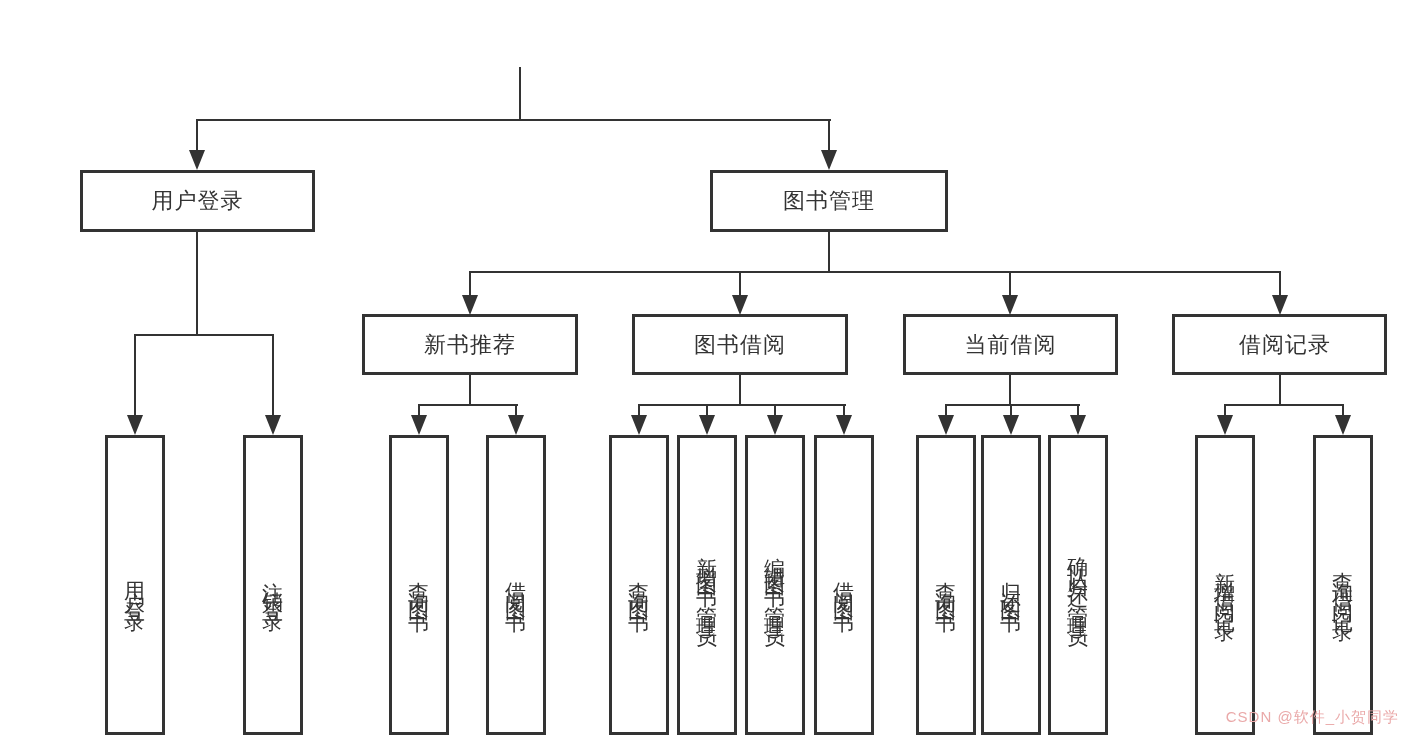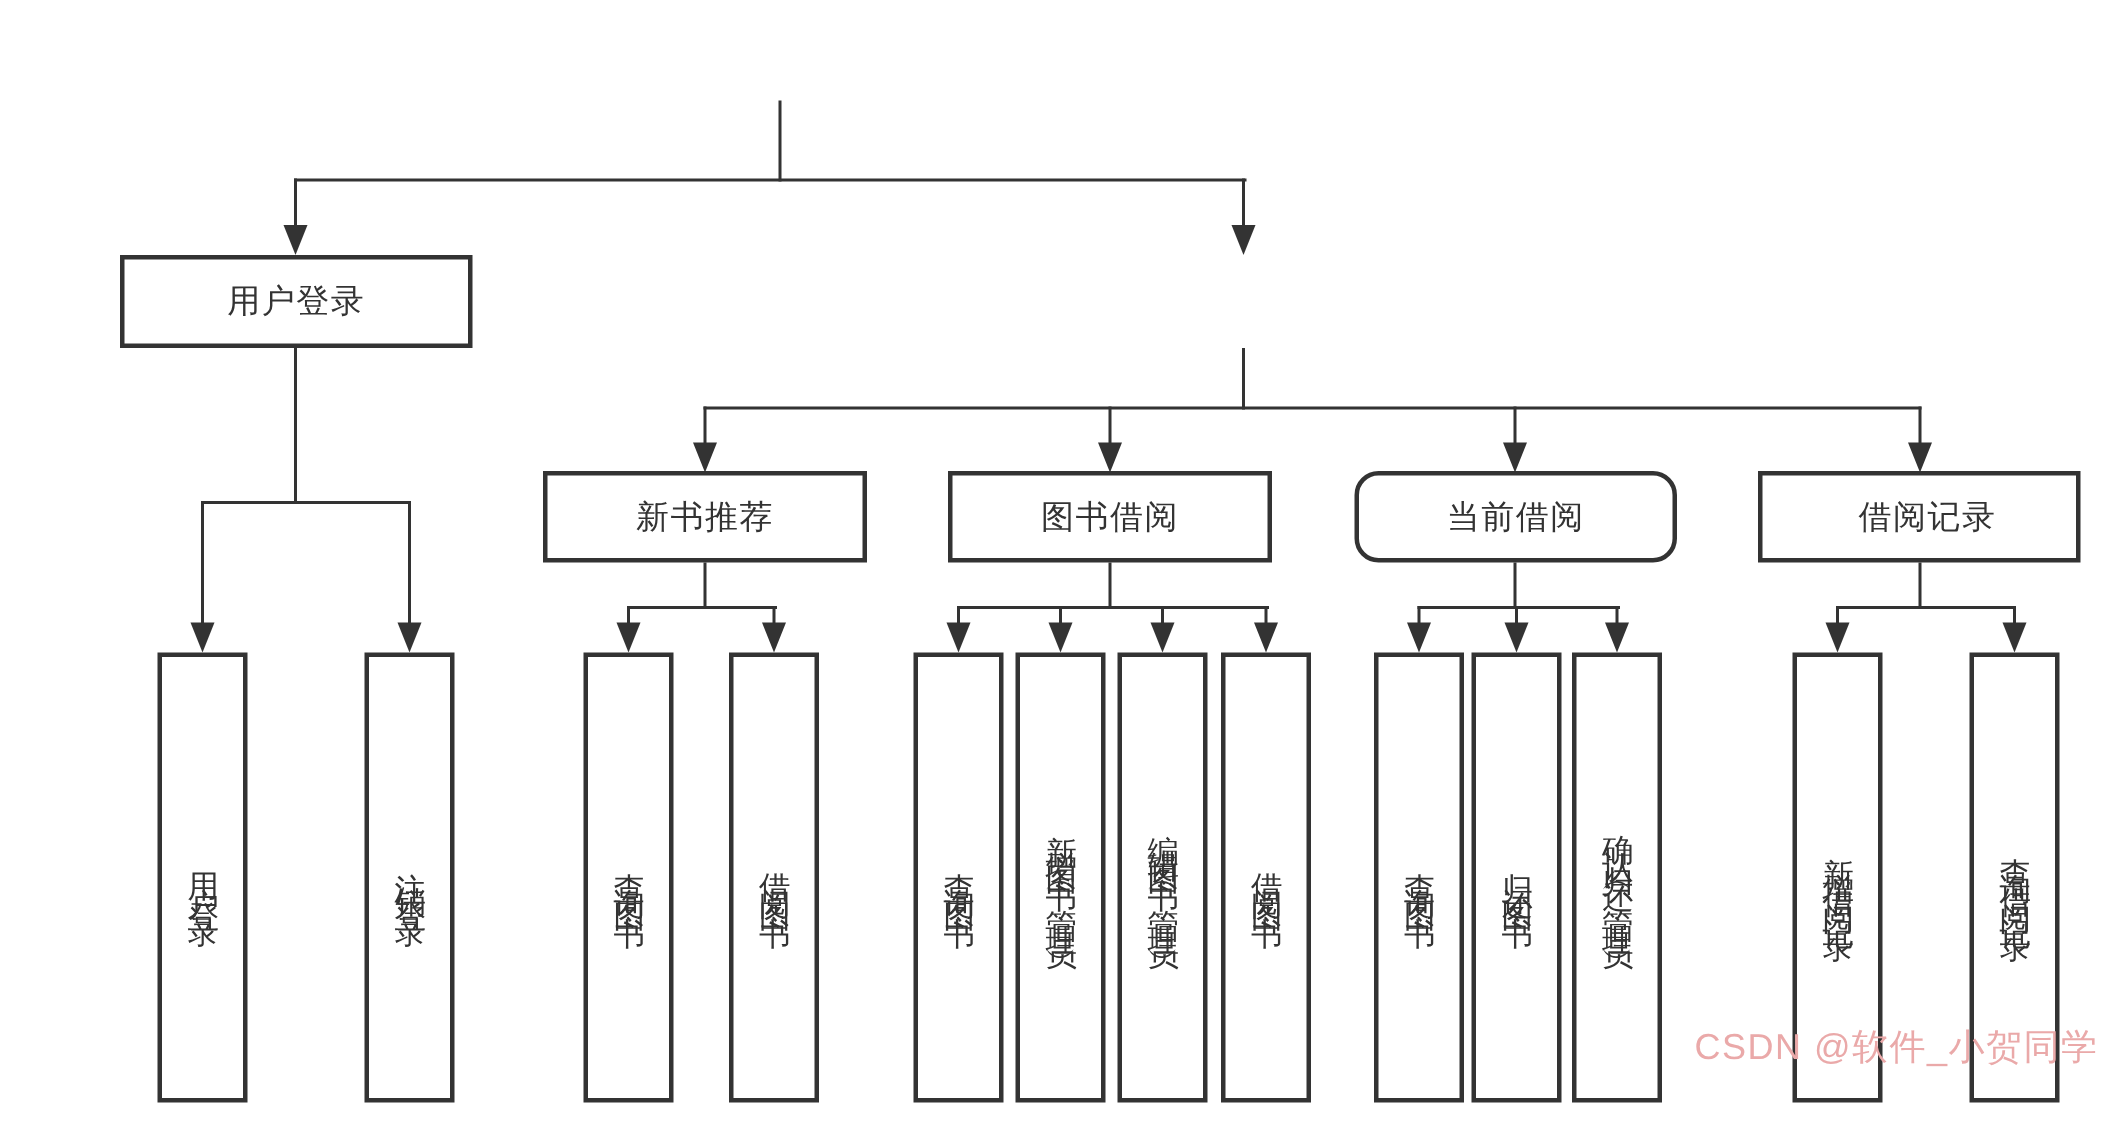--- a/index.html
+++ b/index.html
@@ -36,47 +36,50 @@
   .vline{position:absolute;width:2px;background:#333333;}
   .hline{position:absolute;height:2px;background:#333333;}
   .arrow{
     position:absolute;width:0;height:0;
     border-left:8px solid transparent;
     border-right:8px solid transparent;
     border-top:20px solid #333333;
   }
   .watermark{
     position:absolute;
-    right:6px;top:682px;
-    font-size:24px;
+    right:6px;top:708px;
+    font-size:15px;
     letter-spacing:1px;
     color:#eaa9a9;
     white-space:nowrap;
   }
 </style>
 </head>
 <body>
 
 <div id="canvas">
 
 
   <div class="node" style="left:80px;top:170px;width:235px;height:62px;">
     <span>用户登录</span>
   </div>
 
+  <div class="node" style="left:710px;top:170px;width:238px;height:62px;">
+    <span>图书管理</span>
+  </div>
 
   <div class="node" style="left:362px;top:314px;width:216px;height:61px;">
     <span>新书推荐</span>
   </div>
 
   <div class="node" style="left:632px;top:314px;width:216px;height:61px;">
     <span>图书借阅</span>
   </div>
 
-  <div class="node" style="left:903px;top:314px;width:215px;height:61px;border-radius:16px;">
+  <div class="node" style="left:903px;top:314px;width:215px;height:61px;">
     <span>当前借阅</span>
   </div>
 
   <div class="node" style="left:1172px;top:314px;width:215px;height:61px;padding-left:11px;">
     <span>借阅记录</span>
   </div>
 
   <div class="node leaf" style="left:105px;top:435px;width:60px;height:300px;">
     <span class="vtext">用户登录</span>
   </div>

